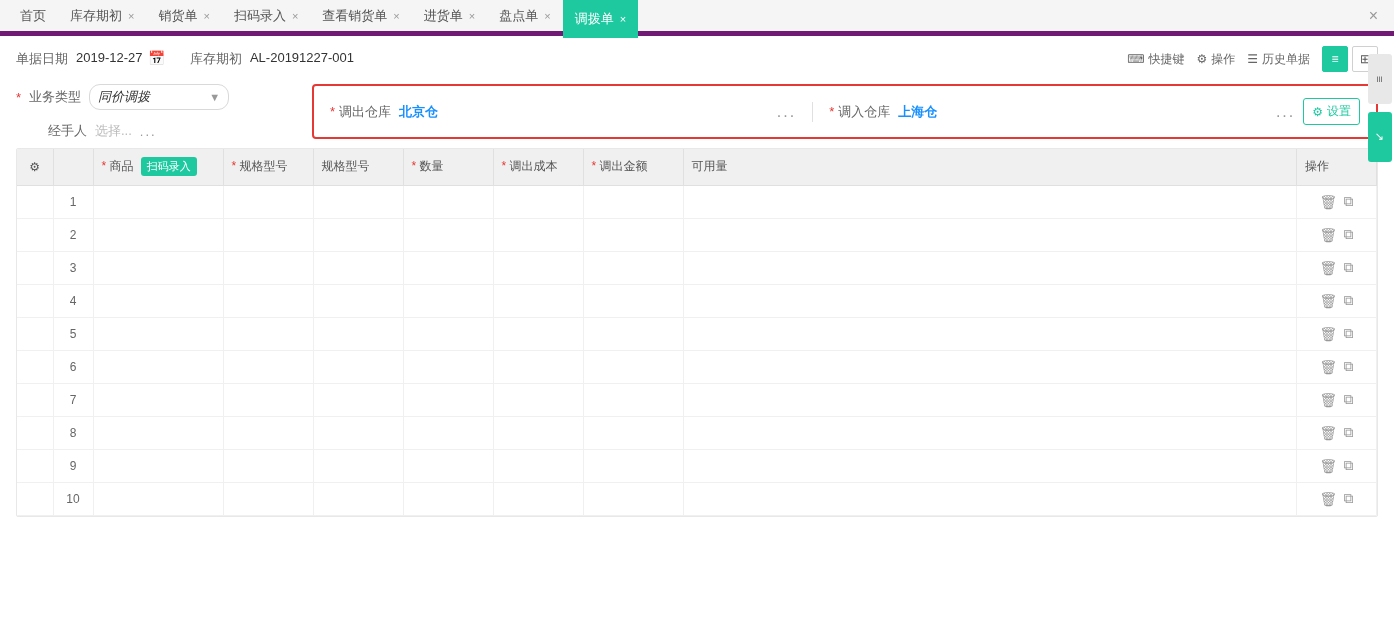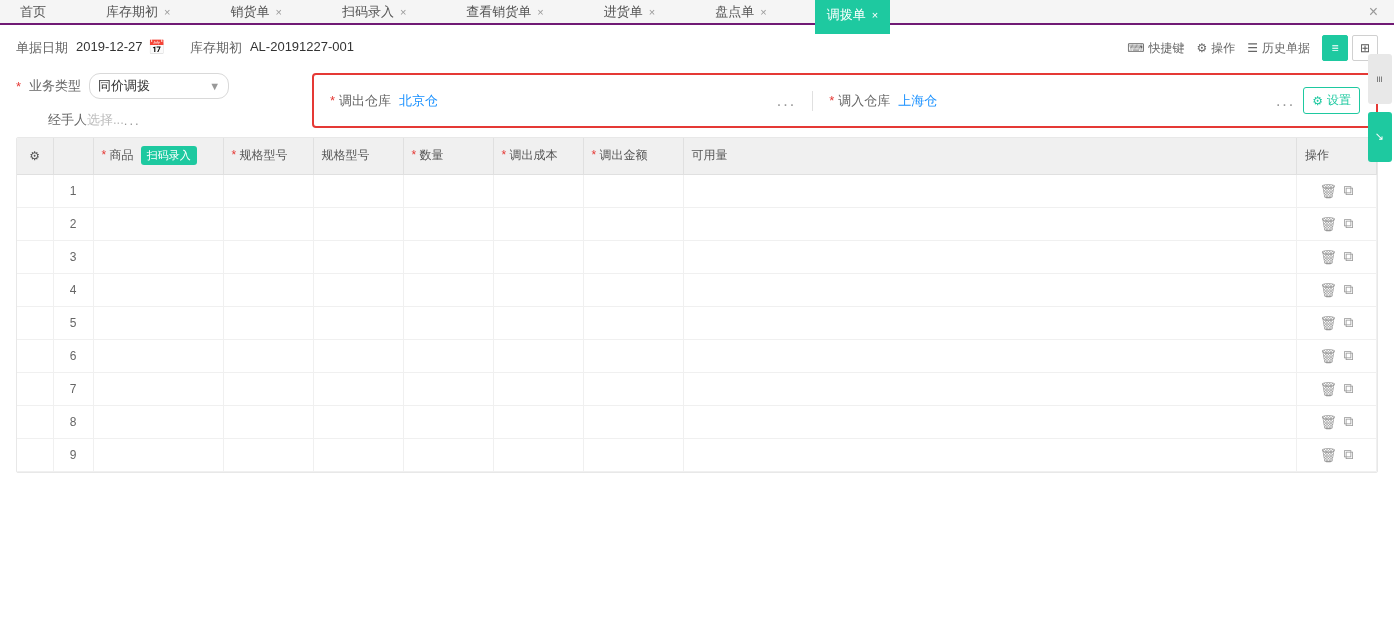--- a/index.html
+++ b/index.html
@@ -2,25 +2,24 @@
 <html><head>
   <meta charset="utf-8">
   <style>
     * { box-sizing: border-box; margin: 0; padding: 0; }
     body { font-family: "Microsoft YaHei", Arial, sans-serif; font-size: 13px; color: #333; background: #fff; overflow: hidden; }
 
     
     .tab-bar {
       display: flex;
       align-items: center;
-      border-bottom: 2px solid #701a75;
+      border-bottom: 5px solid #701a75;
       background: #f5f5f5;
-      height: 25px;
+      height: 36px;
       padding: 0 8px;
-      gap: 36px;
     }
     .tab {
       display: flex;
       align-items: center;
       padding: 0 12px;
       height: 38px;
       cursor: pointer;
       font-size: 13px;
       color: #555;
       white-space: nowrap;
@@ -132,21 +131,21 @@
     .red-box .required-star {
       color: #e53935;
       margin-right: 4px;
     }
     .red-box .warehouse-label {
       color: #666;
       margin-right: 8px;
     }
     .red-box .warehouse-value {
       color: #1890ff;
-      font-weight: 400;
+      font-weight: 700;
     }
     .red-box .more-btn {
       color: #999;
       cursor: pointer;
       margin-left: auto;
       font-size: 16px;
       letter-spacing: 2px;
     }
     .red-box .divider {
       width: 1px;
@@ -177,26 +176,28 @@
     .biz-select {
       display: flex;
       align-items: center;
       border: 1px solid #d9d9d9;
       border-radius: 11px;
       padding: 3px 8px;
       min-width: 140px;
       background: #fff;
       cursor: pointer;
       justify-content: space-between;
+      font-style: italic;
     }
     .biz-select .arrow { color: #999; font-size: 11px; }
 
     .agent-field {
       display: flex;
       align-items: center;
+      gap: 8px;
       margin-left: 32px;
     }
     .agent-field label { color: #666; }
     .agent-placeholder { color: #bbb; }
     .agent-more { color: #999; cursor: pointer; letter-spacing: 2px; }
 
     
     .table-wrapper {
       border: 1px solid #e8e8e8;
       border-radius: 2px;
@@ -611,20 +612,37 @@
       <td></td>
       <td></td>
       <td></td>
       <td>
         <div class="op-cell">
           <span class="op-icon">🗑</span>
           <span class="op-icon op-icon-copy">⧉</span>
         </div>
       </td>
     </tr>
+          <tr>
+      <td></td>
+      <td style="text-align:center;color:#666">10</td>
+      <td></td>
+      <td></td>
+      <td></td>
+      <td></td>
+      <td></td>
+      <td></td>
+      <td></td>
+      <td>
+        <div class="op-cell">
+          <span class="op-icon">🗑</span>
+          <span class="op-icon op-icon-copy">⧉</span>
+        </div>
+      </td>
+    </tr>
         </tbody>
     </table>
   </div>
 </div>
 
 <div class="right-sidebar">
   <div class="sidebar-btn">≡</div>
   <div class="sidebar-btn green">↗</div>
 </div>
 

